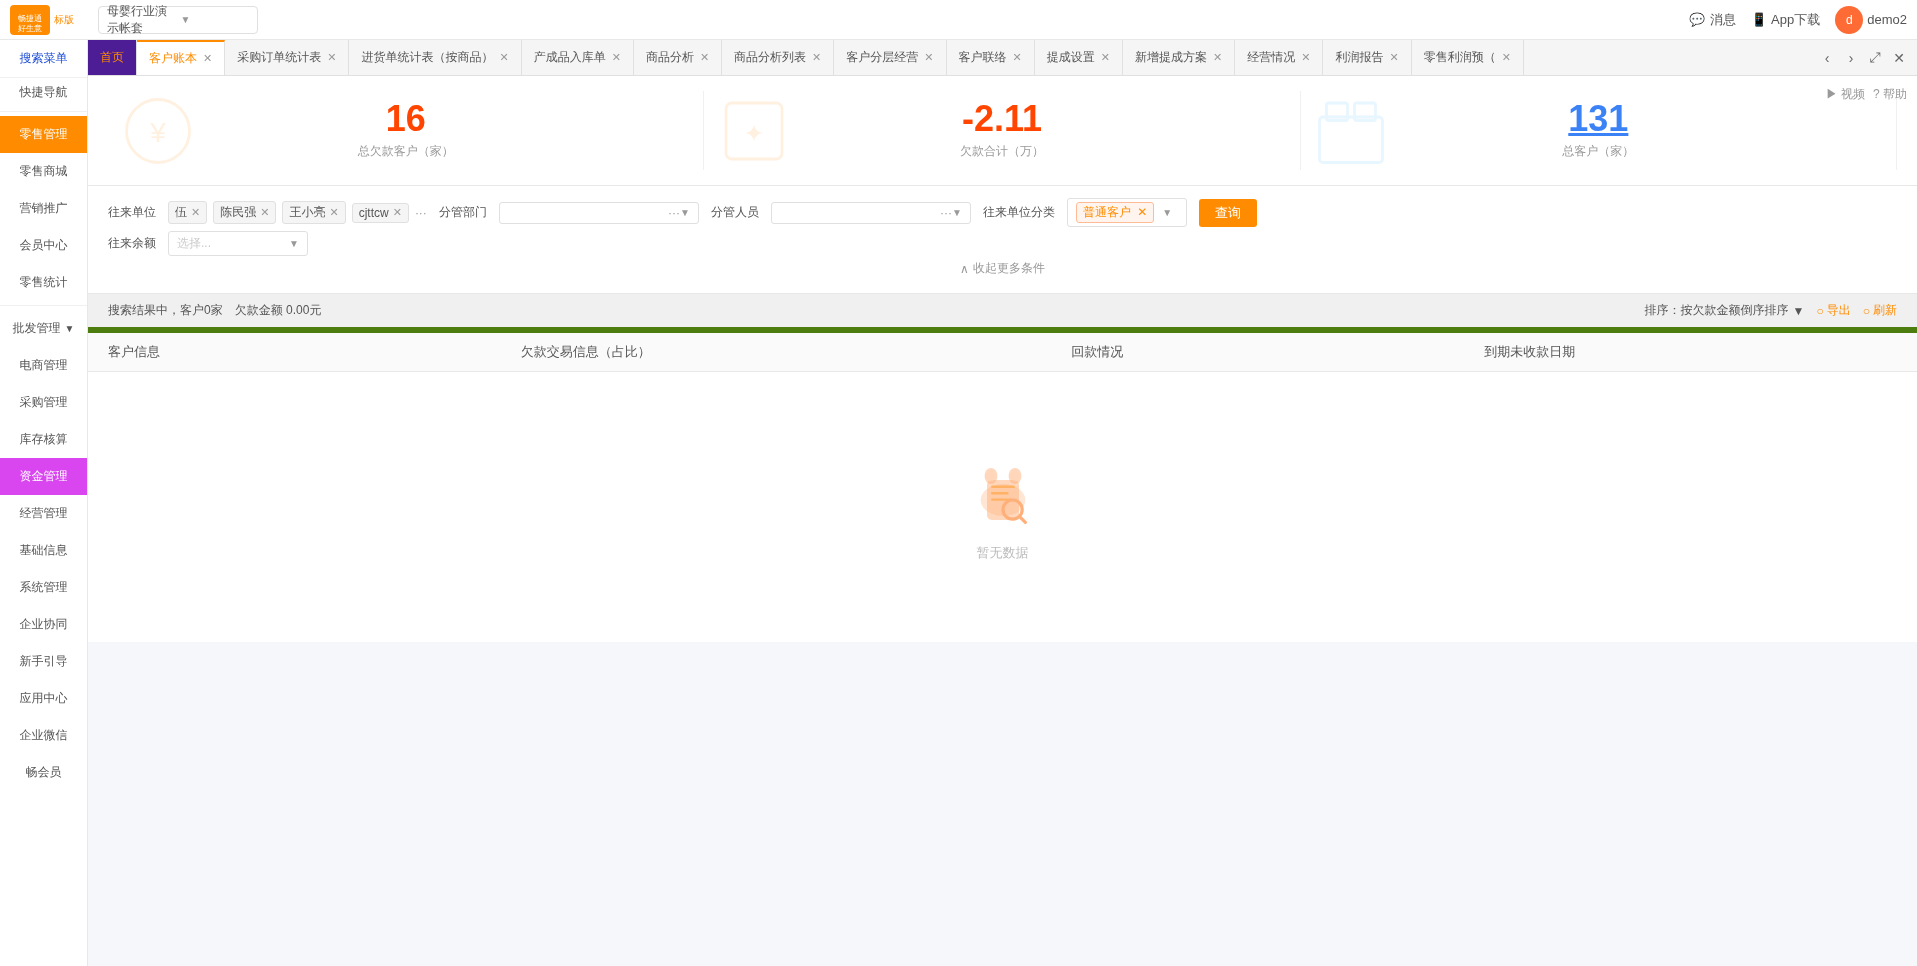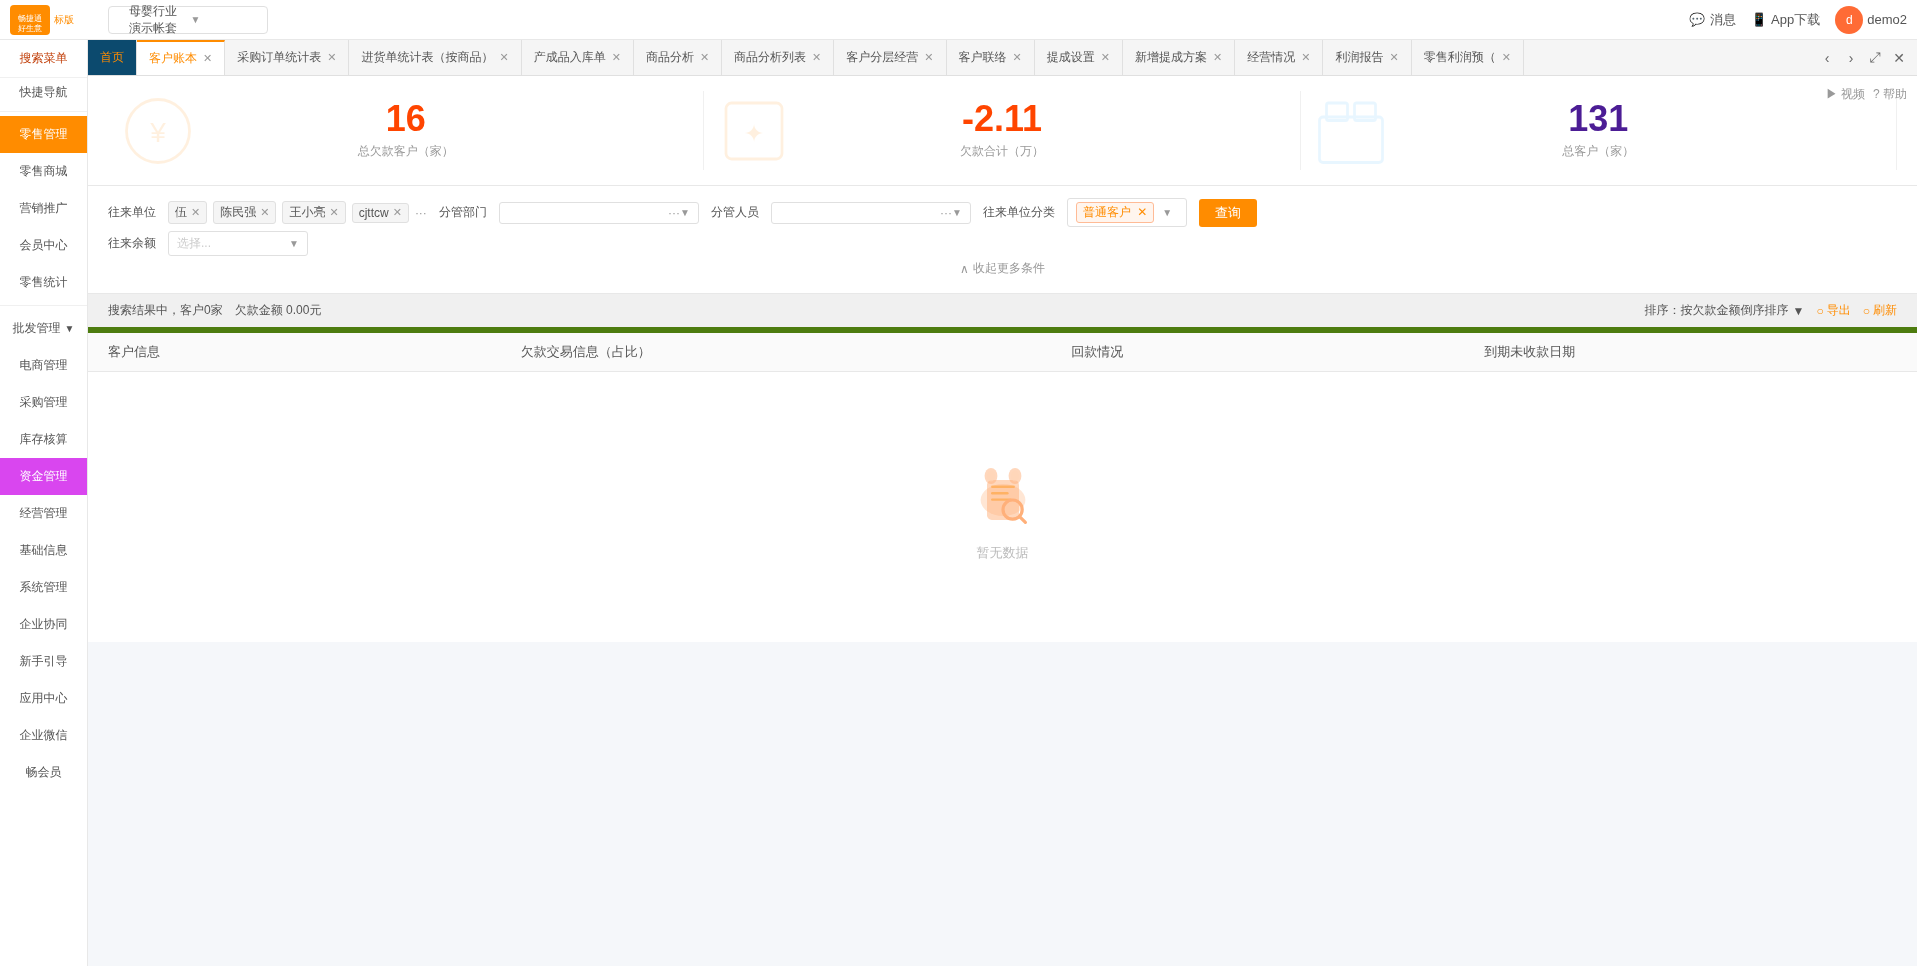--- a/index.html
+++ b/index.html
@@ -4,58 +4,58 @@
   <style>
     * { box-sizing: border-box; margin: 0; padding: 0; font-family: 'Microsoft YaHei', sans-serif; }
     body { background: #f5f5f5; font-size: 13px; color: #333; overflow: hidden; }
 
     
     .app-wrapper { display: flex; flex-direction: column; height: 966px; width: 1917px; }
     .top-bar { display: flex; align-items: center; background: #fff; height: 40px; padding: 0 10px; border-bottom: 1px solid #e8e8e8; flex-shrink: 0; }
     .logo-area { width: 88px; display: flex; align-items: center; flex-shrink: 0; }
     .logo-box { background: #ff8c00; border-radius: 4px; width: 40px; height: 30px; display: flex; align-items: flex-end; justify-content: center; color: #fff; font-size: 10px; text-align: center; line-height: 1.2; flex-shrink: 0; }
     .logo-text { font-size: 10px; color: #ff8c00; margin-left: 4px; line-height: 1.3; }
-    .workspace-selector { display: flex; align-items: center; border: 1px solid #e0e0e0; border-radius: 4px; padding: 2px 20px; margin-left: 10px; height: 28px; cursor: pointer; min-width: 160px; }
+    .workspace-selector { display: flex; align-items: center; border: 1px solid #e0e0e0; border-radius: 4px; padding: 2px 8px; height: 28px; cursor: pointer; min-width: 160px; }
     .workspace-selector span { font-size: 12px; color: #555; flex: 1; }
     .workspace-selector .chevron { color: #999; font-size: 10px; margin-left: 5px; }
     .top-right { margin-left: auto; display: flex; align-items: center; gap: 15px; }
     .top-right-item { display: flex; align-items: center; gap: 4px; font-size: 13px; color: #555; cursor: pointer; }
     .avatar { width: 28px; height: 28px; border-radius: 50%; background: #ff6b35; color: #fff; display: flex; align-items: center; justify-content: center; font-size: 12px; }
 
     
     .main-layout { display: flex; flex: 1; overflow: hidden; }
     
     
     .sidebar { width: 88px; background: #fff; border-right: 1px solid #e8e8e8; display: flex; flex-direction: column; flex-shrink: 0; }
-    .sidebar-search { padding: 10px; text-align: center; font-size: 12px; color: #c2410c; cursor: pointer; border-bottom: 1px solid #f0f0f0; }
+    .sidebar-search { padding: 10px; text-align: center; font-size: 12px; color: #1d4ed8; cursor: pointer; border-bottom: 1px solid #f0f0f0; }
     .sidebar-nav { padding: 6px 0; font-size: 12px; color: #555; text-align: center; cursor: pointer; }
     .sidebar-item { padding: 10px 5px; text-align: center; font-size: 12px; color: #555; cursor: pointer; }
     .sidebar-item.active { background: #ff8c00; color: #fff; }
     .sidebar-divider { height: 1px; background: #f0f0f0; margin: 4px 0; }
 
     
     .content-area { display: flex; flex-direction: column; flex: 1; overflow: hidden; }
     .tab-bar { display: flex; align-items: center; background: #f5f5f5; height: 36px; border-bottom: 1px solid #e0e0e0; flex-shrink: 0; overflow: hidden; }
     .tab-item { display: flex; align-items: center; padding: 0 12px; height: 36px; font-size: 12px; color: #555; cursor: pointer; border-right: 1px solid #e0e0e0; white-space: nowrap; flex-shrink: 0; }
     .tab-item.active { background: #fff; color: #ff8c00; border-top: 2px solid #ff8c00; }
     .tab-item .tab-close { margin-left: 6px; color: #999; font-size: 11px; }
-    .tab-home { background: #0c4a6e; color: #ff8c00; border-right: 1px solid #e0e0e0; font-family: Liberation Serif, serif; }
+    .tab-home { background: #4c1d95; color: #ff8c00; border-right: 1px solid #e0e0e0; font-family: Liberation Serif, serif; }
     .tab-nav-btns { display: flex; align-items: center; margin-left: auto; padding: 0 8px; gap: 4px; }
     .tab-nav-btn { width: 20px; height: 20px; display: flex; align-items: center; justify-content: center; cursor: pointer; color: #666; font-size: 14px; }
 
     
     .page-content { flex: 1; overflow-y: auto; background: #f5f7fa; }
     
     
     .stats-row { display: flex; background: #fff; padding: 15px 20px; gap: 0; border-bottom: 1px solid #e8e8e8; position: relative; }
     .stat-block { flex: 1; display: flex; flex-direction: column; align-items: center; justify-content: center; padding: 10px; border-right: 1px solid #f0f0f0; position: relative; }
     .stat-block:last-child { border-right: none; }
     .stat-value { font-size: 36px; font-weight: bold; color: #ff4500; line-height: 1; }
     .stat-value.negative { color: #ff4500; }
-    .stat-value.black { color: #4c1d95; }
+    .stat-value.black { color: #3b82f6; text-decoration: underline; }
     .stat-label { font-size: 12px; color: #999; margin-top: 6px; }
     .help-icons { position: absolute; top: 10px; right: 10px; display: flex; gap: 8px; font-size: 12px; color: #999; }
     .help-icons span { cursor: pointer; }
 
     
     .stat-bg-icon { position: absolute; left: 15px; top: 50%; transform: translateY(-50%); width: 70px; height: 70px; opacity: 0.12; }
 
     
     .filter-area { background: #fff; padding: 12px 20px; border-bottom: 1px solid #e8e8e8; }
     .filter-row { display: flex; align-items: center; gap: 12px; margin-bottom: 4px; flex-wrap: wrap; }

